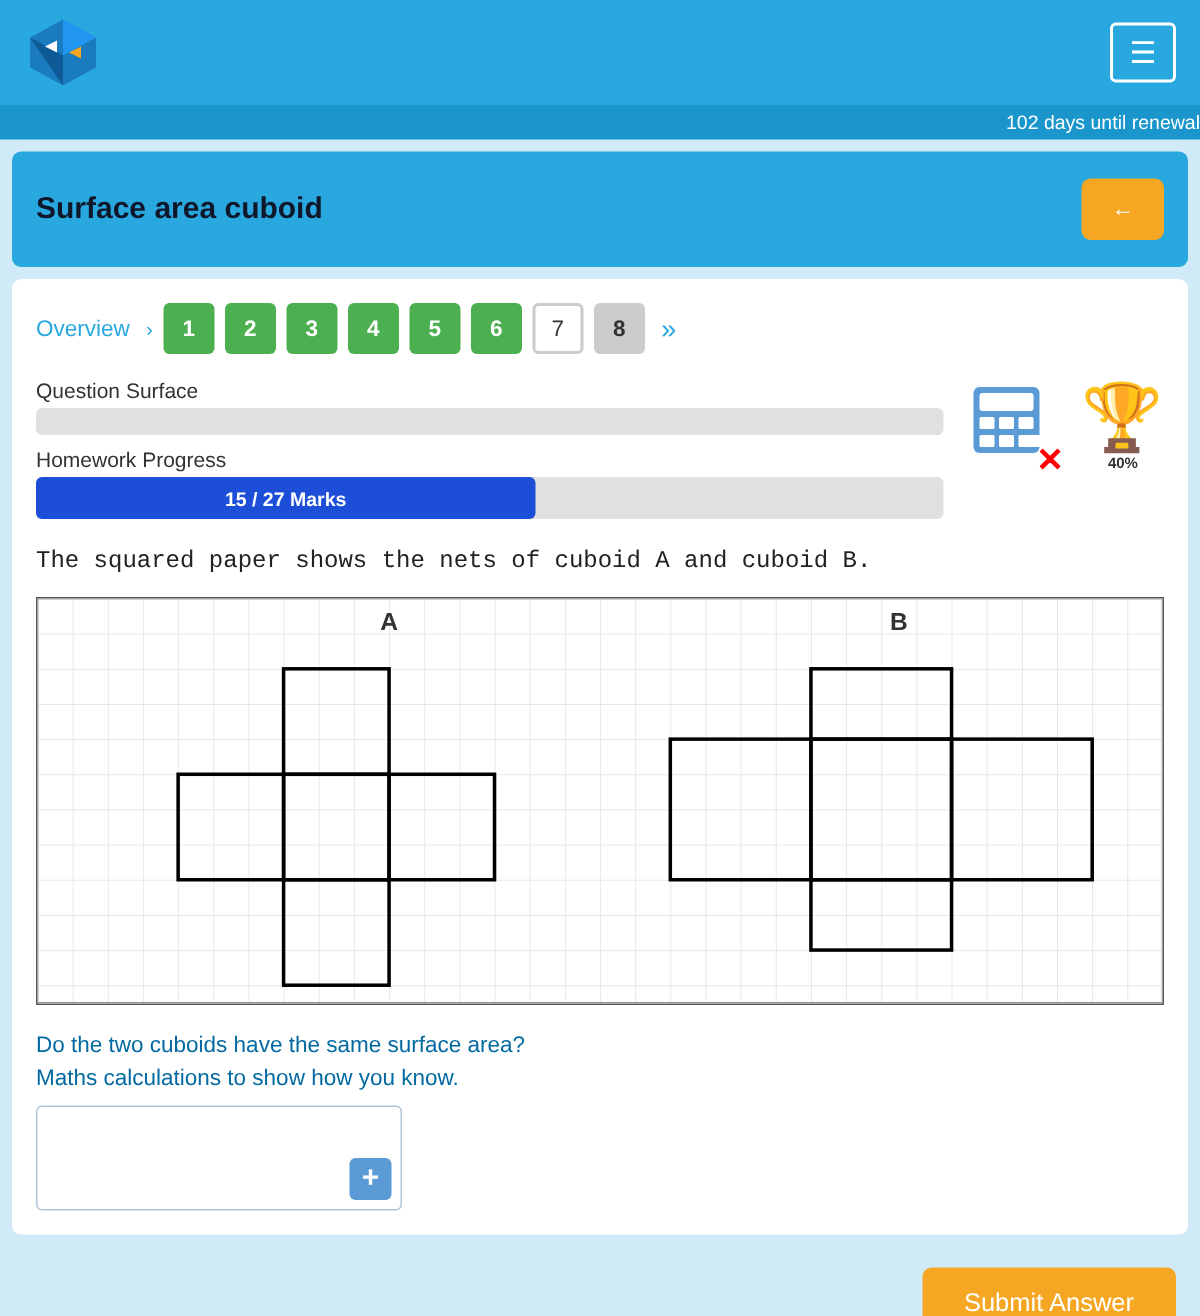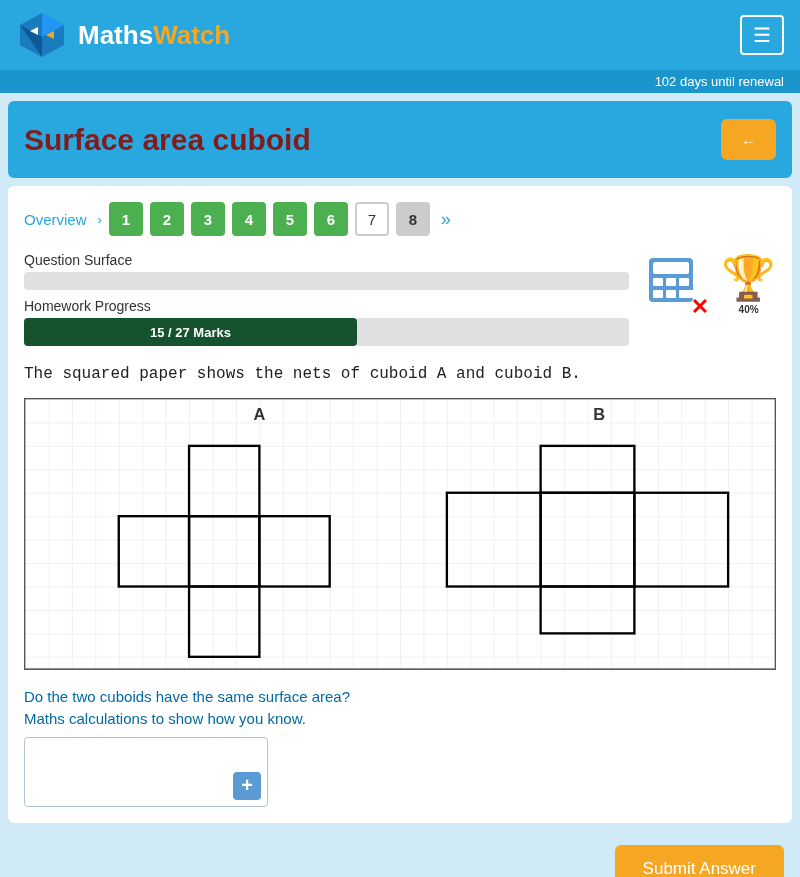--- a/index.html
+++ b/index.html
@@ -38,38 +38,38 @@
       height: 40px;
       font-size: 20px;
       cursor: pointer;
       display: flex;
       align-items: center;
       justify-content: center;
     }
     .renewal-bar {
       background: #1a96cc;
       text-align: right;
-      padding: 4px 16px;
+      padding: 4px 0;
       color: white;
       font-size: 13px;
     }
 
     
     .title-bar {
       background: #29a8e0;
       display: flex;
       align-items: center;
       justify-content: space-between;
       padding: 18px 16px;
       margin: 8px;
       border-radius: 6px;
     }
     .page-title {
-      color: #7f1d1d;
-      font-size: 30px;
+      color: #0f172a;
+      font-size: 20px;
       font-weight: bold;
     }
     .return-btn {
       background: #f5a623;
       color: white;
       border: none;
       border-radius: 6px;
       padding: 12px 20px;
       font-size: 15px;
       cursor: pointer;
@@ -167,21 +167,21 @@
       height: 100%;
       width: 0%;
     }
     .homework-bar-outer {
       background: #e0e0e0;
       border-radius: 4px;
       height: 28px;
       width: 100%;
     }
     .homework-bar-inner {
-      background: #14532d;
+      background: #1d4ed8;
       border-radius: 4px;
       height: 100%;
       width: 55%;
       display: flex;
       align-items: center;
       justify-content: center;
       color: white;
       font-size: 13px;
       font-weight: bold;
     }
@@ -302,23 +302,20 @@
   <div class="logo-area">
 
     <svg class="logo-icon" viewBox="0 0 52 52" xmlns="http://www.w3.org/2000/svg">
       <polygon points="26,4 48,16 48,36 26,48 4,36 4,16" fill="#1a7bbf"></polygon>
       <polygon points="26,4 48,16 26,28" fill="#2196f3"></polygon>
       <polygon points="4,16 26,28 26,48" fill="#0d5a96"></polygon>
 
       <polygon points="14,22 22,18 22,26" fill="white"></polygon>
       <polygon points="30,26 38,22 38,30" fill="#f5a623"></polygon>
     </svg>
-    <span class="logo-text">
-      <span class="logo-maths">Maths</span><span class="logo-watch">Watch</span>
-    </span>
   </div>
   <button class="hamburger-btn">☰</button>
 </div>
 
 <div class="renewal-bar">
   <span>102 days until renewal</span>
 </div>
 
 <div class="title-bar">
   <span class="page-title">Surface area cuboid</span>

